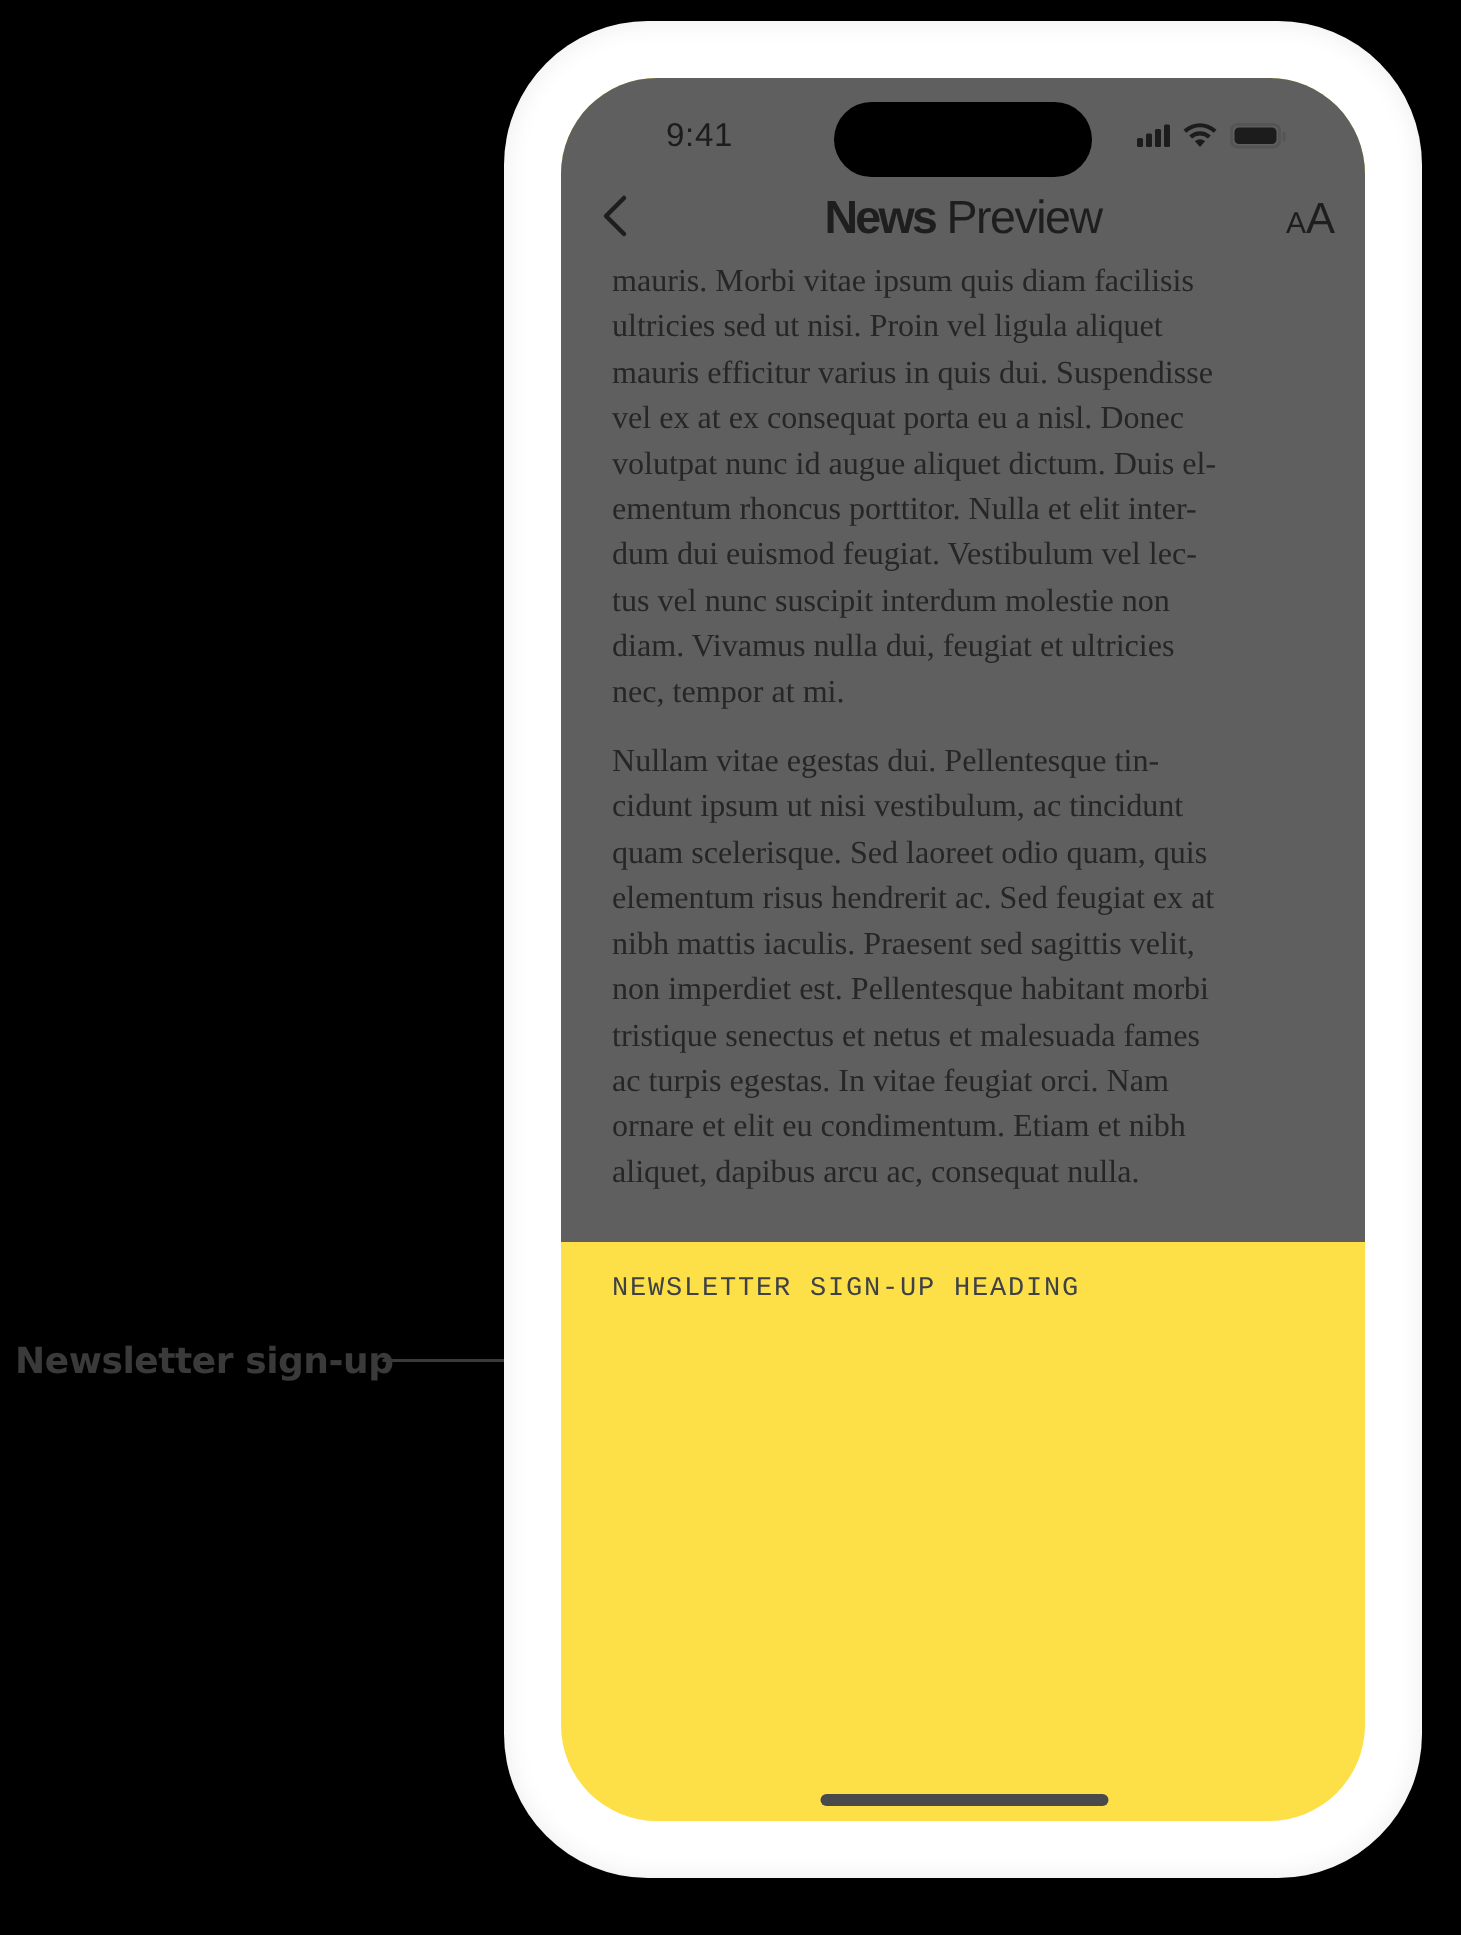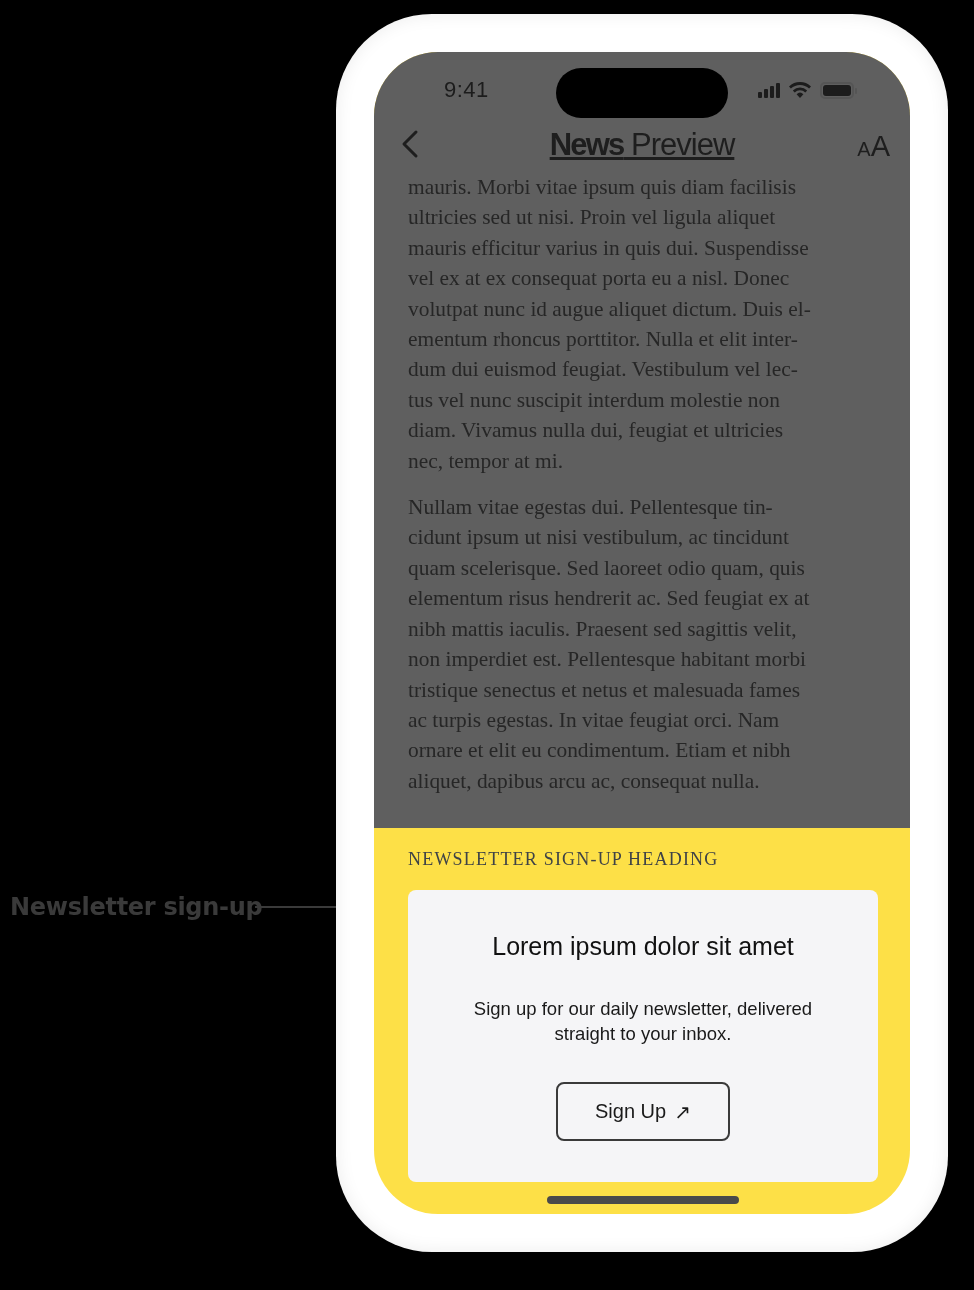--- a/index.html
+++ b/index.html
@@ -52,41 +52,41 @@
   .battery {
     position: relative; width: 34px; height: 17px; border: 2px solid #555; border-radius: 5px; padding: 1px;
   }
   .battery .fill { width: 100%; height: 100%; background: #1c1c1c; border-radius: 3px; }
   .battery .cap { position: absolute; right: -5px; top: 4px; width: 2px; height: 6px; background: #555; border-radius: 1px; }
 
   
   .nav-back { position: absolute; left: 24px; top: 74px; width: 24px; height: 36px; }
   .nav-title {
     position: absolute; left: 0; right: 0; top: 74px; text-align: center;
-    font-size: 31px; color: #1e1e1e; letter-spacing: -1px; line-height: 38px; text-decoration: underline;
+    font-size: 31px; color: #1e1e1e; letter-spacing: -1px; line-height: 38px;
   }
   .nav-title b { font-weight: bold; letter-spacing: -1.8px; }
   .nav-textsize {
     position: absolute; right: 20px; top: 76px; color: #1e1e1e; line-height: 36px; white-space: nowrap;
   }
   .nav-textsize .s { font-size: 20px; }
   .nav-textsize .l { font-size: 29px; }
 
   
   .article { position: absolute; left: 34px; top: 120px; width: 470px; }
   .article p {
     font-family: Liberation Serif, serif;
     font-size: 21.4px; line-height: 30.4px; color: #262626;
     margin-bottom: 16px; white-space: pre-line;
   }
 
   
   .nl-heading {
     position: absolute; left: 34px; top: 797px;
-    font-family: Liberation Serif, serif; font-size: 18px; letter-spacing: 1.2px;
+    font-family: Liberation Mono, monospace; font-size: 18px; letter-spacing: 1.2px;
     color: #3e4247; font-weight: 500;
   }
   .nl-card {
     position: absolute; left: 34px; top: 838px; width: 470px; height: 292px;
     background: #f5f5f7; border-radius: 8px;
   }
   .nl-title {
     position: absolute; left: 0; right: 0; top: 42px; text-align: center;
     font-size: 25px; color: #111;
   }
@@ -165,25 +165,16 @@
 non imperdiet est. Pellentesque habitant morbi
 tristique senectus et netus et malesuada fames
 ac turpis egestas. In vitae feugiat orci. Nam
 ornare et elit eu condimentum. Etiam et nibh
 aliquet, dapibus arcu ac, consequat nulla.</p>
       </div>
     </div>
 
     <div class="nl-heading">NEWSLETTER SIGN-UP HEADING</div>
 
-    <div class="nl-card">
-      <div class="nl-title">Lorem ipsum dolor sit amet</div>
-      <div class="nl-desc">Sign up for our daily newsletter, delivered
-straight to your inbox.</div>
-      <button class="nl-button">
-        <span>Sign Up</span>
-        <span>↗</span>
-      </button>
-    </div>
 
     <div class="home-indicator"></div>
   </div>
 </div>
 
 </body></html>

